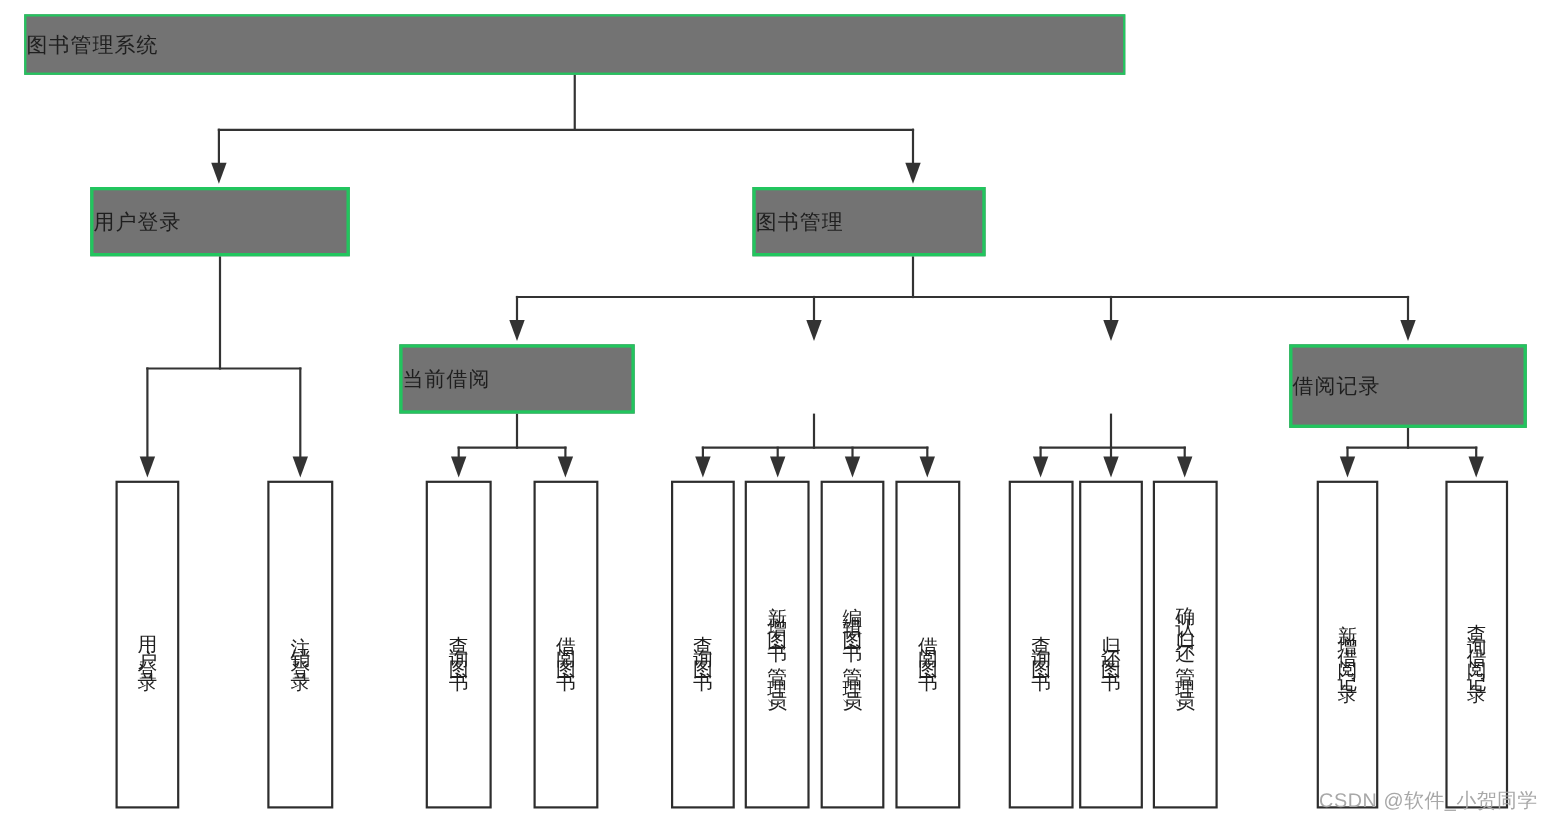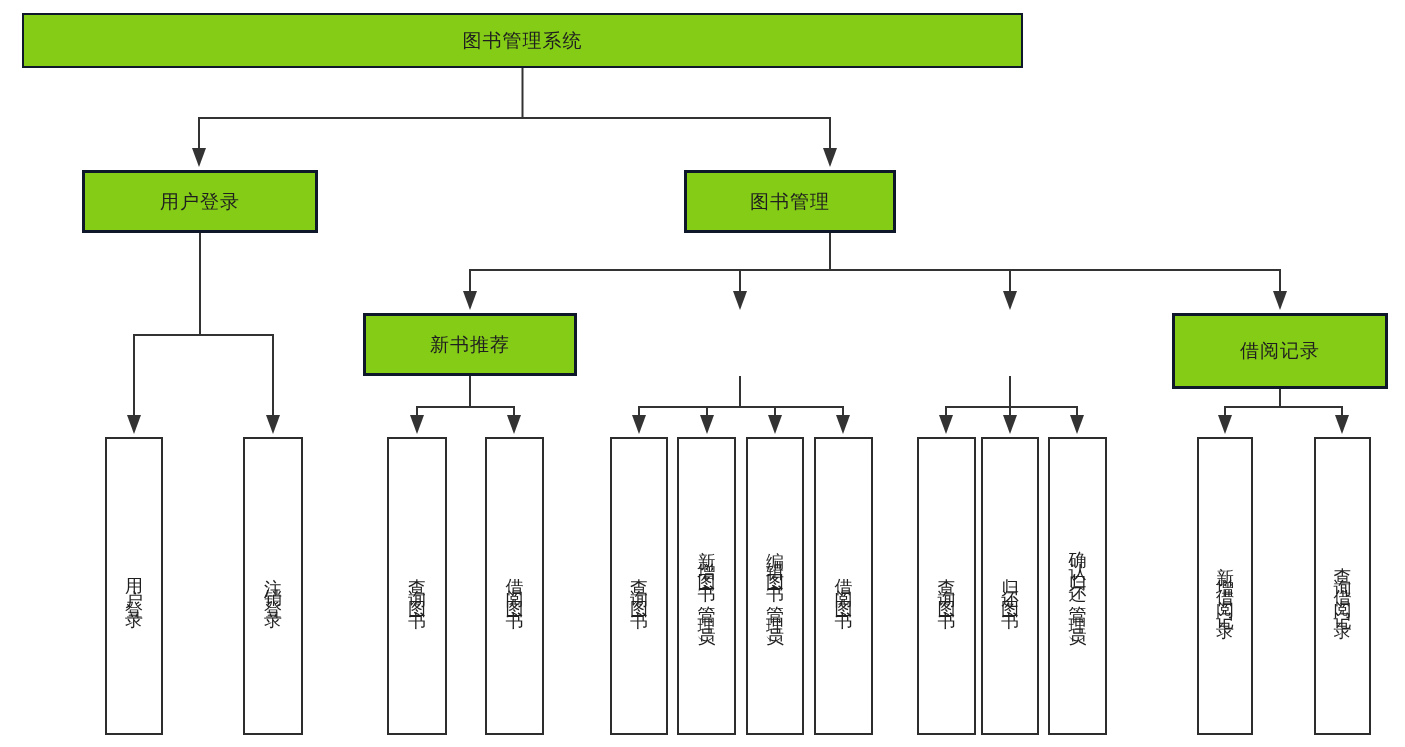--- a/index.html
+++ b/index.html
@@ -2,23 +2,23 @@
 <html><head>
 <meta charset="utf-8">
 <style>
   html,body{margin:0;padding:0;background:#fff;}
   #canvas{
     position:relative;width:1405px;height:747px;background:#ffffff;overflow:hidden;
     font-family:"Liberation Sans","DejaVu Sans",sans-serif;color:#1f1f1f;
   }
   #wires{position:absolute;left:0;top:0;width:1405px;height:747px;}
   .box{
-    position:absolute;box-sizing:border-box;background:#84cc16;
-    display:flex;align-items:center;justify-content:center;
-    border:3px solid #0f172a;font-size:19px;letter-spacing:1px;
+    position:absolute;box-sizing:border-box;background:#737373;
+    display:flex;align-items:center;justify-content:flex-start;
+    border:3px solid #22c55e;font-size:19px;letter-spacing:1px;
   }
   .box.root{border-width:2px;}
   .leaf{
     position:absolute;box-sizing:border-box;background:#ffffff;
     border:2px solid #2d2d2d;display:flex;align-items:center;justify-content:center;
   }
   .vtext{
     writing-mode:vertical-rl;text-orientation:mixed;
     font-size:18px;letter-spacing:11px;line-height:1;white-space:nowrap;
   }
@@ -102,21 +102,21 @@
   </div>
 
   <div class="box" style="left:82px;top:170px;width:236px;height:63px;">
     <span>用户登录</span>
   </div>
   <div class="box" style="left:684px;top:170px;width:212px;height:63px;">
     <span>图书管理</span>
   </div>
 
   <div class="box" style="left:363px;top:313px;width:214px;height:63px;">
-    <span>新书推荐</span>
+    <span>当前借阅</span>
   </div>
   <div class="box" style="left:1172px;top:313px;width:216px;height:76px;">
     <span>借阅记录</span>
   </div>
 
   <div class="leaf" style="left:105px;top:437px;width:58px;height:298px;">
     <span class="vtext">用户登录</span>
   </div>
   <div class="leaf" style="left:243px;top:437px;width:60px;height:298px;">
     <span class="vtext">注销登录</span>
@@ -152,13 +152,14 @@
     <span class="vtext">确认归还（管理员）</span>
   </div>
 
   <div class="leaf" style="left:1197px;top:437px;width:56px;height:298px;">
     <span class="vtext">新增借阅记录</span>
   </div>
   <div class="leaf" style="left:1314px;top:437px;width:57px;height:298px;">
     <span class="vtext">查询借阅记录</span>
   </div>
 
+  <div id="watermark">CSDN @软件_小贺同学</div>
 </div>
 
 </body></html>

